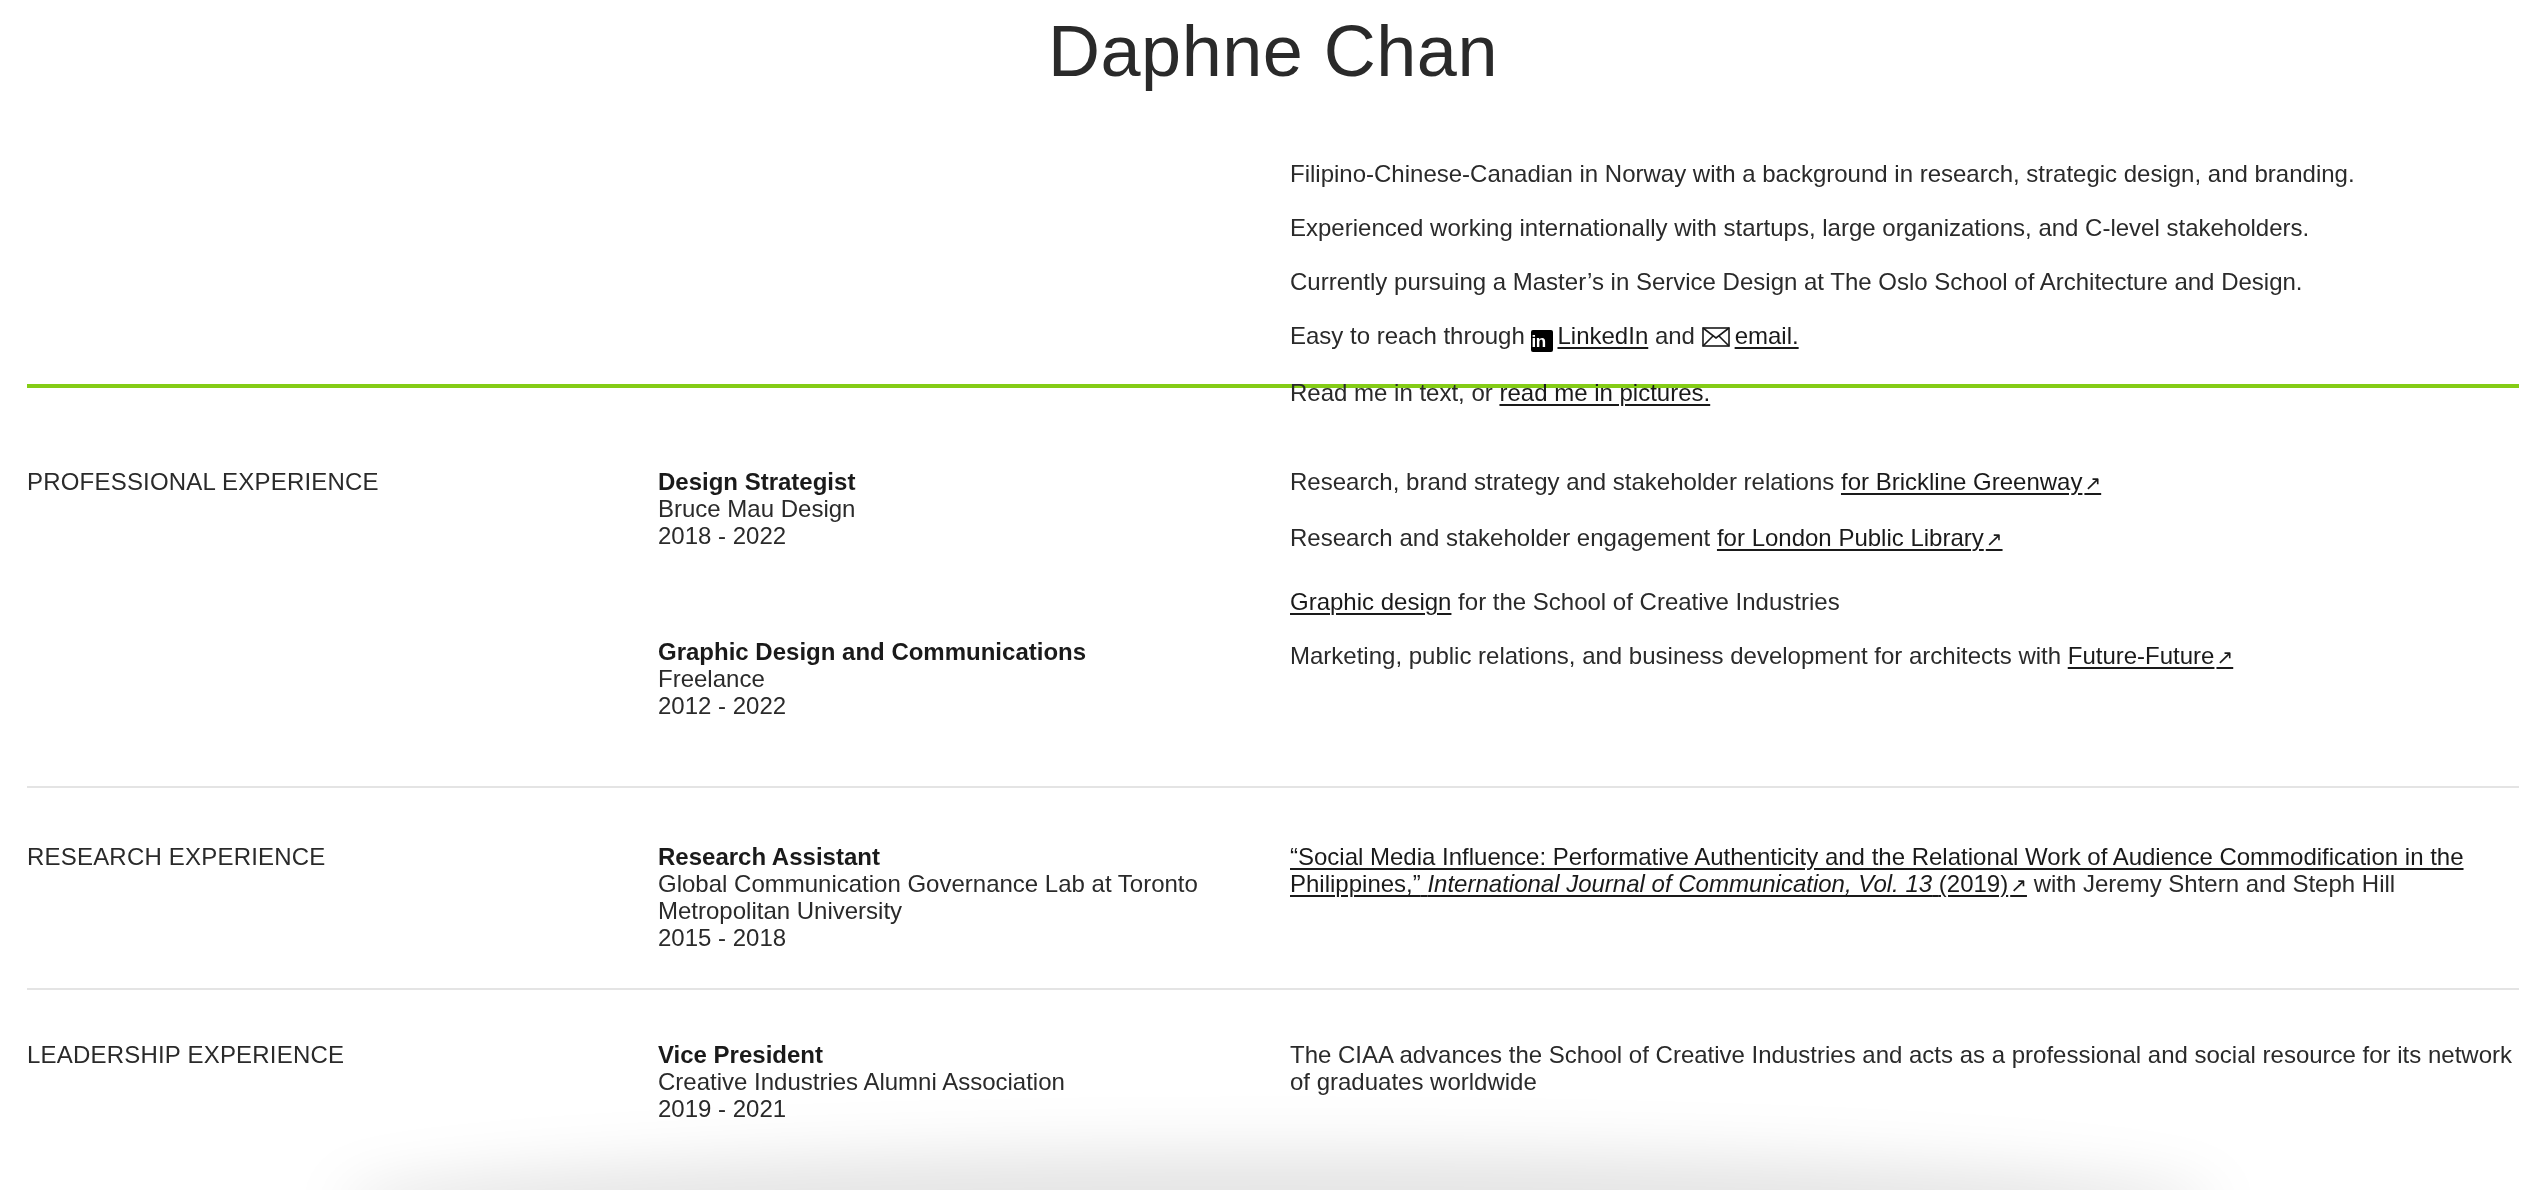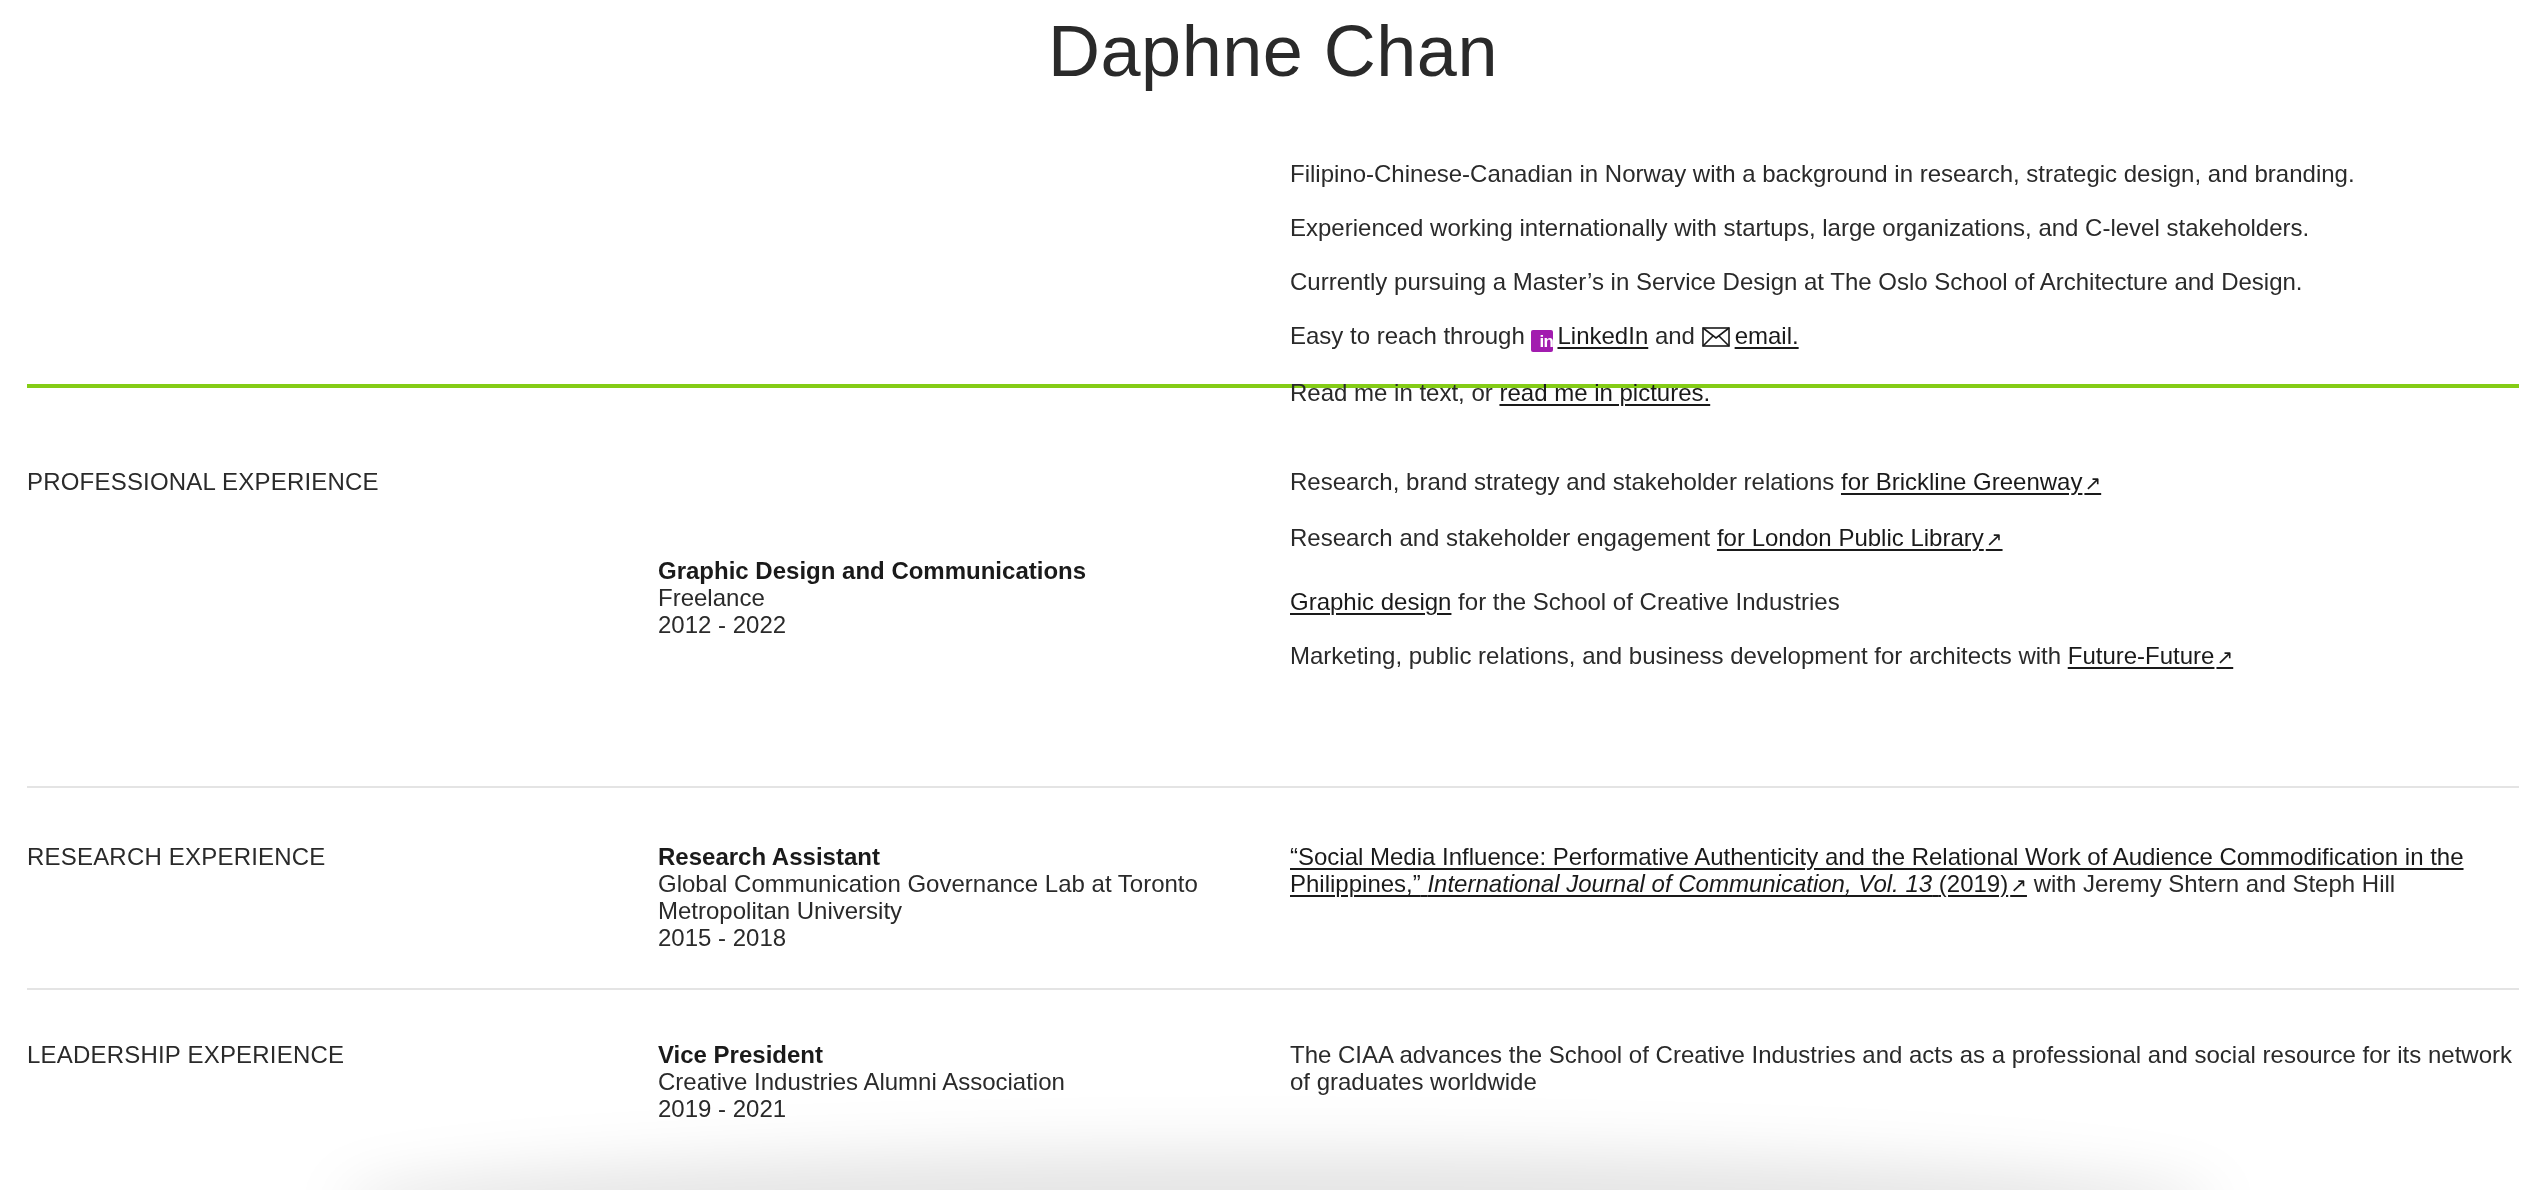--- a/index.html
+++ b/index.html
@@ -73,27 +73,27 @@
     letter-spacing: 0.2px;
   }
   .role-title { font-weight: 700; color: #1a1a1a; }
   .role-meta { display: block; }
   .role-block { margin-bottom: 0; }
   .ital { font-style: italic; }
   .icon-in {
     display: inline-block;
     width: 22px;
     height: 22px;
-    background: #a21caf;
+    background: #000000;
     color: #fff;
     border-radius: 2px;
     font-weight: 700;
     font-size: 17px;
     line-height: 23px;
-    text-align: right;
+    text-align: left;
     vertical-align: -3px;
     margin-right: 4px;
     font-family: "Liberation Sans", sans-serif;
     letter-spacing: -0.5px;
   }
   .icon-mail {
     display: inline-block;
     vertical-align: -3px;
     margin-right: 5px;
   }
@@ -136,20 +136,25 @@
         <span>Read me in text, or</span>
         <a>read me in pictures.</a>
       </p>
     </div>
   </div>
 
   <div class="grid section pro">
     <div class="section-label">PROFESSIONAL EXPERIENCE</div>
 
     <div>
+      <div class="role-block">
+        <span class="role-meta role-title">Design Strategist</span>
+        <span class="role-meta">Bruce Mau Design</span>
+        <span class="role-meta">2018 - 2022</span>
+      </div>
       <div style="height:89px"></div>
       <div class="role-block">
         <span class="role-meta role-title">Graphic Design and Communications</span>
         <span class="role-meta">Freelance</span>
         <span class="role-meta">2012 - 2022</span>
       </div>
     </div>
 
     <div>
       <p class="p">

